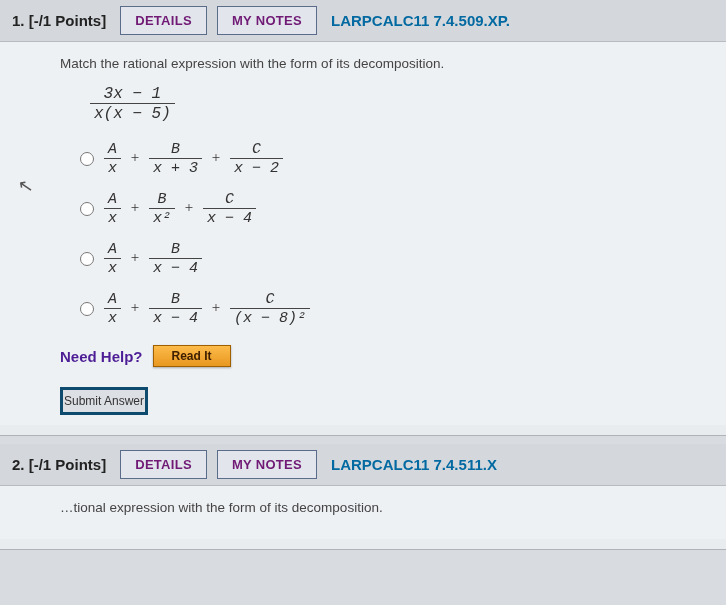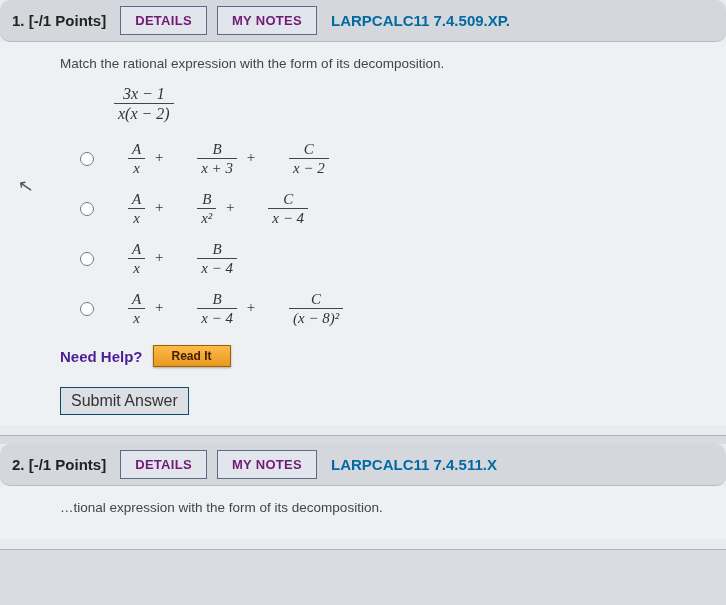--- a/index.html
+++ b/index.html
@@ -17,21 +17,20 @@
       padding-bottom: 10px;
       margin-bottom: 8px;
     }
     .q-header {
       display: flex;
       align-items: center;
       gap: 10px;
       padding: 6px 12px;
       background: #d4d8dc;
       border-bottom: 1px solid #b8bcc0;
-      border-radius: 10px;
     }
     .q-num {
       font-weight: bold;
       font-size: 15px;
       color: #222;
       margin-right: 4px;
     }
     .hdr-btn {
       border: 1px solid #5a6c8a;
       background: #e2e6ec;
@@ -61,23 +60,22 @@
     .main-expr {
       margin: 0 0 18px 30px;
       font-family: "Times New Roman", serif;
       font-style: italic;
       font-size: 16px;
     }
     .frac {
       display: inline-block;
       text-align: center;
       vertical-align: middle;
-      font-family: Liberation Serif, serif;
+      font-family: Liberation Mono, monospace;
       font-style: italic;
-      margin-left: 24px;
     }
     .frac .num { display: block; padding: 0 4px; }
     .frac .den {
       display: block;
       border-top: 1px solid #444;
       padding: 1px 4px 0;
     }
     .options {
       margin-left: 20px;
     }
@@ -117,24 +115,24 @@
       border: 1px solid #a06000;
       color: #402000;
       font-size: 12px;
       font-weight: bold;
       padding: 3px 18px;
       cursor: pointer;
       box-shadow: 0 1px 2px rgba(0,0,0,0.3);
     }
     .submit-btn {
       background: #dcdfe3;
-      border: 1px solid #0c4a6e;
+      border: 3px solid #0c4a6e;
       color: #333;
-      font-size: 16px;
-      padding: 4px 10px;
+      font-size: 12px;
+      padding: 4px 1px;
       cursor: pointer;
       margin-top: 6px;
     }
     .cursor-icon {
       position: absolute;
       left: 18px;
       top: 175px;
       font-size: 18px;
       color: #555;
       transform: rotate(-10deg);
@@ -155,21 +153,21 @@
     <button class="hdr-btn">MY NOTES</button>
     <span class="q-ref">LARPCALC11 7.4.509.XP.</span>
   </div>
 
   <div class="q-body">
     <div class="prompt">Match the rational expression with the form of its decomposition.</div>
 
     <div class="main-expr">
       <span class="frac">
         <span class="num">3x − 1</span>
-        <span class="den">x(x − 2)</span>
+        <span class="den">x(x − 5)</span>
       </span>
     </div>
 
     <div class="options">
 
       <label class="opt">
         <input type="radio" name="q1" style="">
         <span>
           <span class="frac"><span class="num">A</span><span class="den">x</span></span>
           <span class="plus">+</span>

